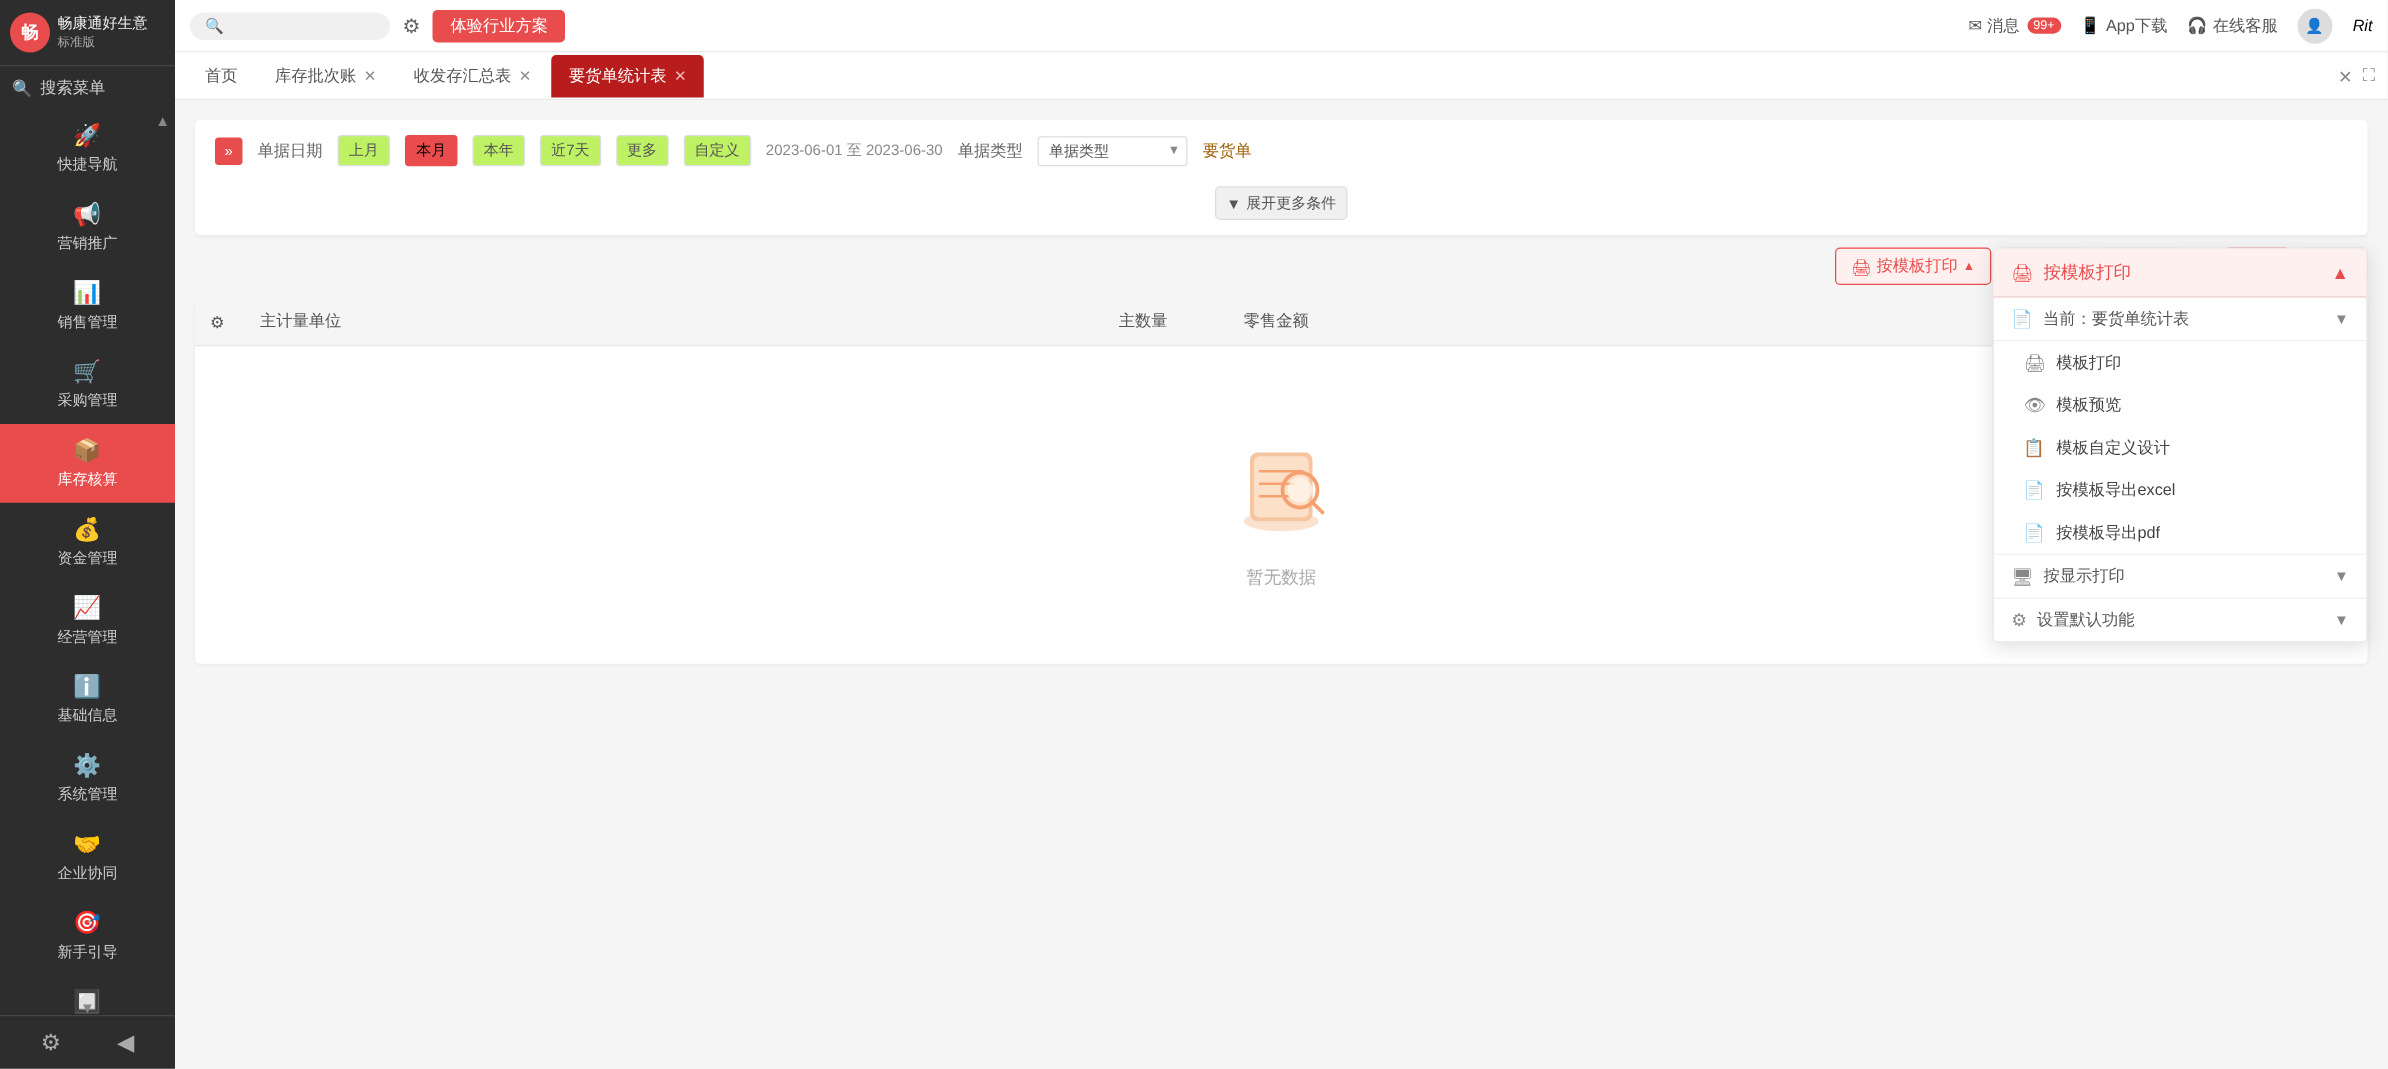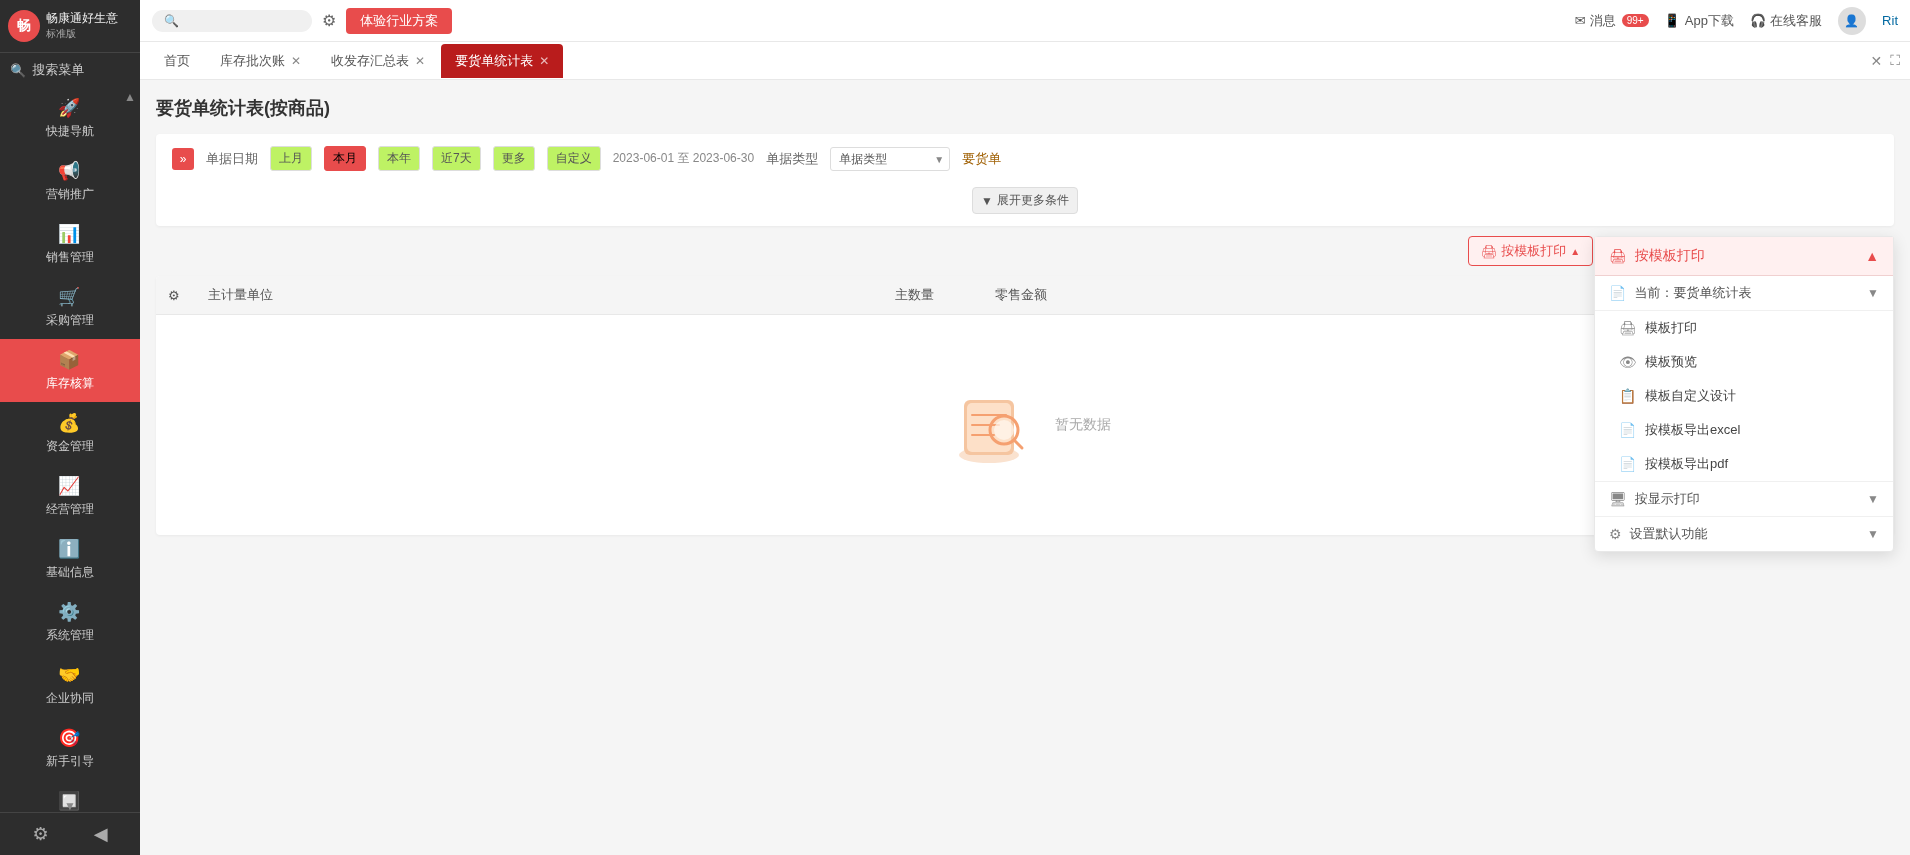--- a/index.html
+++ b/index.html
@@ -272,21 +272,21 @@
       padding: 10px 12px;
       font-weight: 500;
       color: #555;
       font-size: 13px;
     }
     .table-header div { display: flex; align-items: center; gap: 4px; }
 
     
     .empty-state {
       display: flex;
-      flex-direction: row;
+      flex-direction: column;
       align-items: center;
       justify-content: center;
       padding: 60px 20px;
       color: #aaa;
       font-size: 14px;
       gap: 16px;
     }
     .empty-icon {
       width: 100px; height: 100px;
       position: relative;
@@ -439,21 +439,21 @@
         <span>📱</span>
         <span>App下载</span>
       </div>
       <div class="topbar-action-item">
         <span>🎧</span>
         <span>在线客服</span>
       </div>
       <div class="user-avatar">
         <span>👤</span>
       </div>
-      <span style="font-size:13px;color:#0369a1;">Rit</span>
+      <span style="font-size:13px;color:#000000;font-style:italic;">Rit</span>
     </div>
   </div>
 
   <div class="tabs-bar">
     <div class="tab">
       <span>首页</span>
     </div>
     <div class="tab">
       <span>库存批次账</span>
       <span class="tab-close">✕</span>
@@ -467,21 +467,20 @@
       <span class="tab-close">✕</span>
     </div>
     <div class="tabs-right">
       <span style="font-size:14px;cursor:pointer;color:#888;">✕</span>
       <span style="font-size:14px;cursor:pointer;color:#888;">⛶</span>
     </div>
   </div>
 
   <div class="content">
 
-    <div class="page-title">要货单统计表(按商品)</div>
 
     <div class="filter-card">
       <div class="filter-row">
 
         <div class="expand-icon">»</div>
 
         <span class="filter-label">单据日期</span>
         <button class="date-btn">上月</button>
         <button class="date-btn active">本月</button>
         <button class="date-btn">本年</button>

